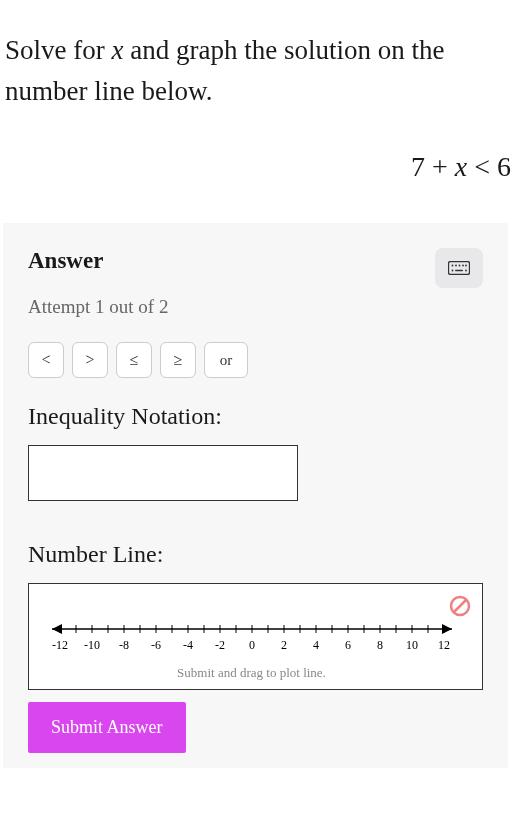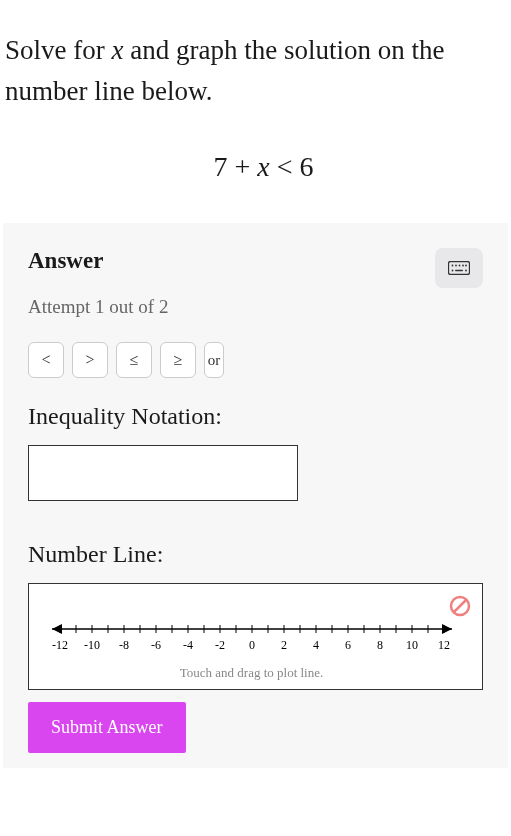--- a/index.html
+++ b/index.html
@@ -16,21 +16,21 @@
     .problem-statement {
       padding: 30px 0 20px 5px;
       font-size: 27px;
       line-height: 1.5;
     }
     .problem-statement .var {
       font-style: italic;
       font-family: 'Times New Roman', serif;
     }
     .math-expression {
-      text-align: center;
+      text-align: right;
       font-size: 28px;
       font-family: 'Times New Roman', serif;
       padding: 20px 0 40px 16px;
     }
     .math-expression .var {
       font-style: italic;
     }
     .answer-section {
       background: #f7f7f8;
       padding: 25px 25px 15px 25px;
@@ -74,21 +74,21 @@
       background: #fff;
       display: flex;
       align-items: center;
       justify-content: center;
       font-size: 16px;
       font-family: 'Times New Roman', serif;
       cursor: pointer;
       color: #333;
     }
     .op-btn.or-btn {
-      width: 20px;
+      width: 44px;
       font-family: Georgia, serif;
       font-size: 15px;
     }
     .section-label {
       font-size: 24px;
       margin-bottom: 15px;
     }
     .input-field {
       width: 270px;
       height: 56px;
@@ -221,17 +221,17 @@
         <text x="146" y="50" text-anchor="middle" font-size="12" font-family="Georgia, serif" fill="#000">-4</text>
         <text x="178" y="50" text-anchor="middle" font-size="12" font-family="Georgia, serif" fill="#000">-2</text>
         <text x="210" y="50" text-anchor="middle" font-size="12" font-family="Georgia, serif" fill="#000">0</text>
         <text x="242" y="50" text-anchor="middle" font-size="12" font-family="Georgia, serif" fill="#000">2</text>
         <text x="274" y="50" text-anchor="middle" font-size="12" font-family="Georgia, serif" fill="#000">4</text>
         <text x="306" y="50" text-anchor="middle" font-size="12" font-family="Georgia, serif" fill="#000">6</text>
         <text x="338" y="50" text-anchor="middle" font-size="12" font-family="Georgia, serif" fill="#000">8</text>
         <text x="370" y="50" text-anchor="middle" font-size="12" font-family="Georgia, serif" fill="#000">10</text>
         <text x="402" y="50" text-anchor="middle" font-size="12" font-family="Georgia, serif" fill="#000">12</text>
       </svg>
-    <div class="nl-hint">Touch and drag to plot line.</div>
+    <div class="nl-hint">Submit and drag to plot line.</div>
   </div>
 
   <button class="submit-btn">Submit Answer</button>
 </div>
 
 </body></html>

